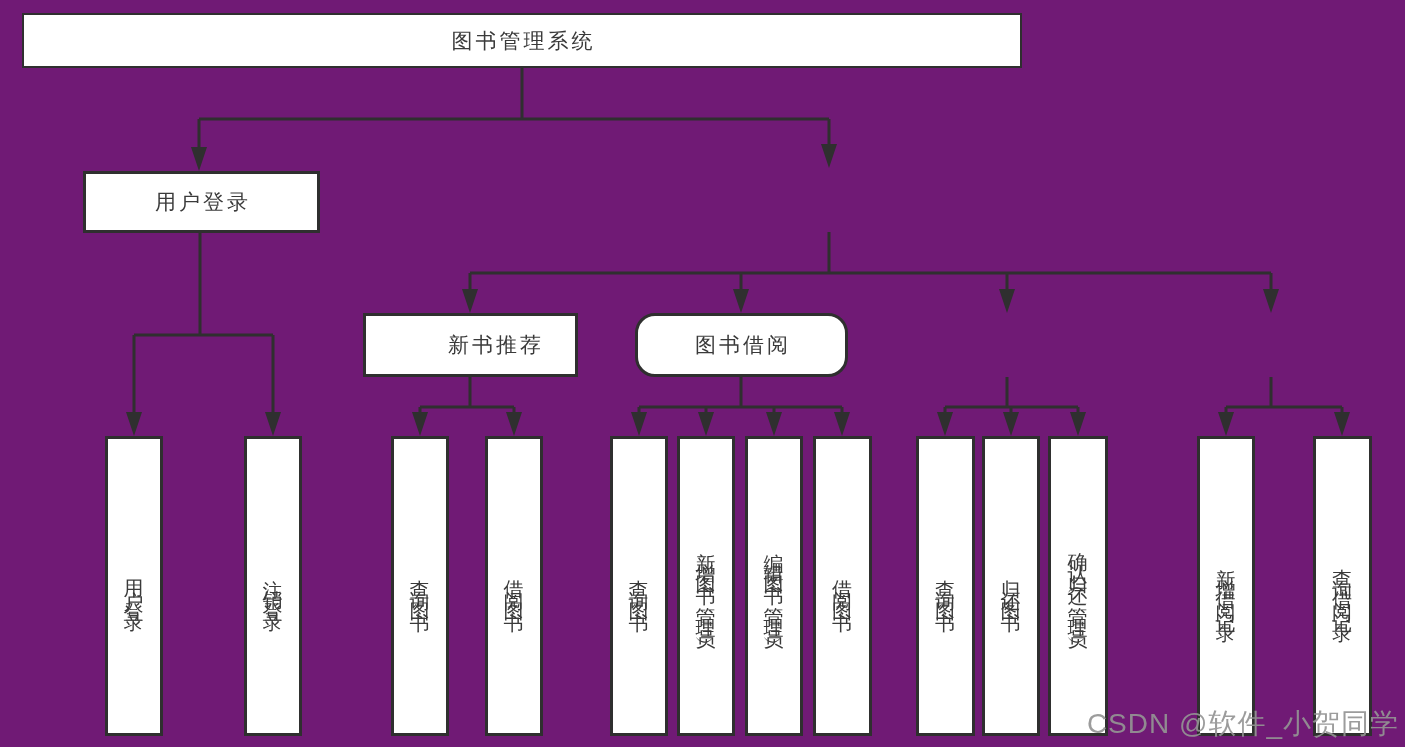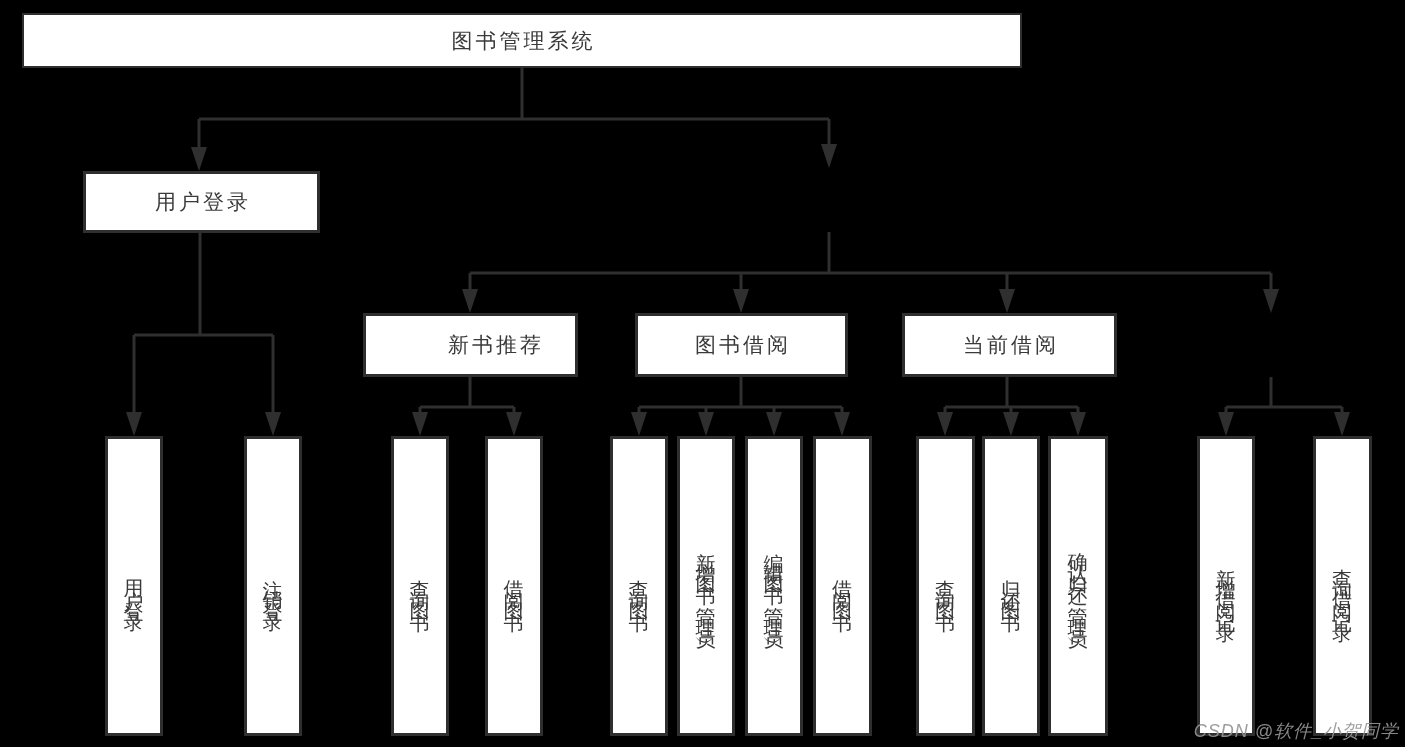--- a/index.html
+++ b/index.html
@@ -4,21 +4,21 @@
 <style>
   html, body {
     margin: 0;
     padding: 0;
     background: #ffffff;
   }
   #stage {
     position: relative;
     width: 1405px;
     height: 747px;
-    background: #000000;
+    background: #701a75;
     font-family: "Liberation Sans", sans-serif;
     color: #333333;
     overflow: hidden;
   }
   #wires {
     position: absolute;
     left: 0; top: 0;
     width: 1405px; height: 747px;
     z-index: 1;
   }
@@ -46,26 +46,25 @@
     font-size: 20px;
     line-height: 1.1;
     letter-spacing: 11px;
     color: #3a3a3a;
     white-space: nowrap;
   }
   #watermark {
     position: absolute;
     right: 6px;
     bottom: 4px;
-    font-size: 18px;
+    font-size: 28px;
     letter-spacing: 1px;
     color: rgba(148,148,148,0.92);
     z-index: 3;
     white-space: nowrap;
-    font-style: italic;
   }
   .wire { stroke: #2f2f2f; stroke-width: 3; fill: none; }
   .head { fill: #2f2f2f; stroke: none; }
 </style>
 </head>
 <body>
 
 <div id="stage">
 
   <svg id="wires" viewBox="0 0 1405 747" xmlns="http://www.w3.org/2000/svg">
@@ -115,25 +114,22 @@
     <span class="h-label">图书管理系统</span>
   </div>
 
   <div class="box" style="left:83px; top:171px; width:237px; height:62px;">
     <span class="h-label">用户登录</span>
   </div>
 
   <div class="box" style="left:363px; top:313px; width:215px; height:64px;padding-left:48px;">
     <span class="h-label">新书推荐</span>
   </div>
-  <div class="box" style="left:635px; top:313px; width:213px; height:64px;">
+  <div class="box" style="left:635px; top:313px; width:213px; height:64px;border-radius:20px;">
     <span class="h-label">图书借阅</span>
-  </div>
-  <div class="box" style="left:902px; top:313px; width:215px; height:64px;">
-    <span class="h-label">当前借阅</span>
   </div>
 
   <div class="box leaf" style="left:105px; top:436px; width:58px; height:300px;">
     <span class="v-label">用户登录</span>
   </div>
   <div class="box leaf" style="left:244px; top:436px; width:58px; height:300px;">
     <span class="v-label">注销登录</span>
   </div>
 
   <div class="box leaf" style="left:391px; top:436px; width:58px; height:300px;">

